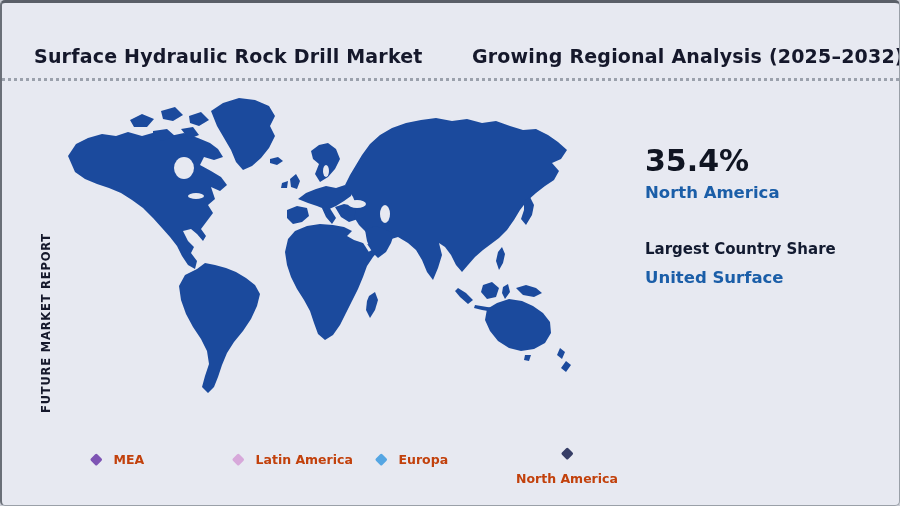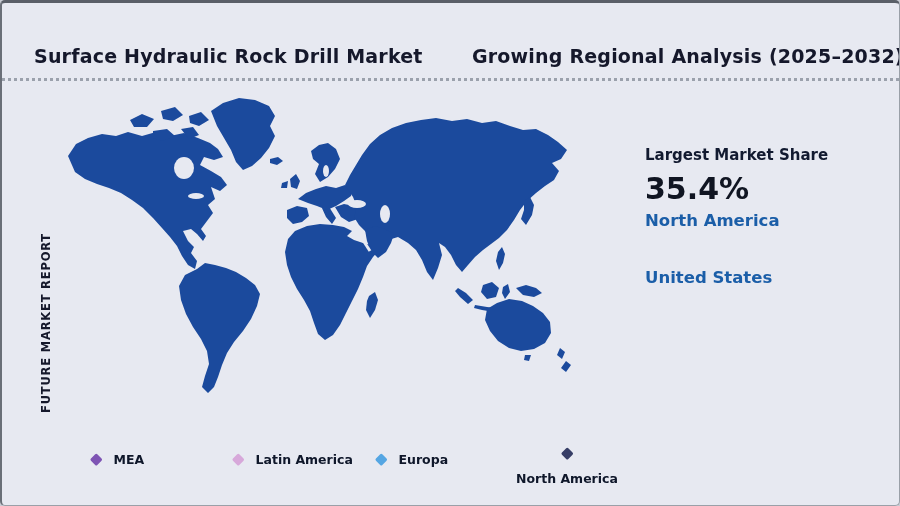--- a/index.html
+++ b/index.html
@@ -34,21 +34,21 @@
   .stat-region{font-size:16.5px;font-weight:bold;color:#1b5ea8;margin:0;white-space:nowrap;}
   
   .legend{position:absolute;left:0;top:446px;width:100%;height:22px;}
   .legend-item{position:absolute;top:0;display:flex;align-items:center;gap:13px;height:20px;}
   .legend-item:nth-child(1){left:90px;}
   .legend-item:nth-child(2){left:232px;}
   .legend-item:nth-child(3){left:375px;}
   .legend-item:nth-child(4){left:514px;flex-direction:column;}
   .legend-item:nth-child(5){left:652px;}
   .swatch{width:8.5px;height:8.5px;transform:rotate(45deg);border-radius:1.5px;flex:0 0 auto;}
-  .legend-label{font-size:12.5px;font-weight:bold;color:#0f172a;white-space:nowrap;}
+  .legend-label{font-size:12.5px;font-weight:bold;color:#c2410c;white-space:nowrap;}
 </style>
 </head>
 <body>
 
 <div class="page">
 
   <div class="titles">
     <div class="title title-left">Surface Hydraulic Rock Drill Market</div>
     <div class="title title-right">Growing Regional Analysis (2025–2032)</div>
   </div>
@@ -78,26 +78,26 @@
         <ellipse class="water" cx="293" cy="116" rx="9" ry="4"></ellipse>
         <ellipse class="water" cx="321" cy="126" rx="5" ry="9"></ellipse>
         <ellipse class="water" cx="262" cy="83" rx="3" ry="6"></ellipse>
         <path d="M297,149 L306,163" stroke="#e7e9f1" stroke-width="3" fill="none"></path>
       </g>
     </svg>
   </div>
 
   <div class="stats">
     <div class="stat-block">
-      <p class="stat-label">Largest Market Share</p>
       <p class="stat-value">35.4%</p>
       <p class="stat-region">North America</p>
     </div>
     <div class="stat-block">
-      <p class="stat-region">United States</p>
+      <p class="stat-label">Largest Country Share</p>
+      <p class="stat-region">United Surface</p>
     </div>
   </div>
 
   <div class="legend">
     <div class="legend-item">
       <span class="swatch" style="background: rgb(126, 84, 180);"></span>
       <span class="legend-label">MEA</span>
     </div>
     <div class="legend-item">
       <span class="swatch" style="background: rgb(215, 168, 218);"></span>

